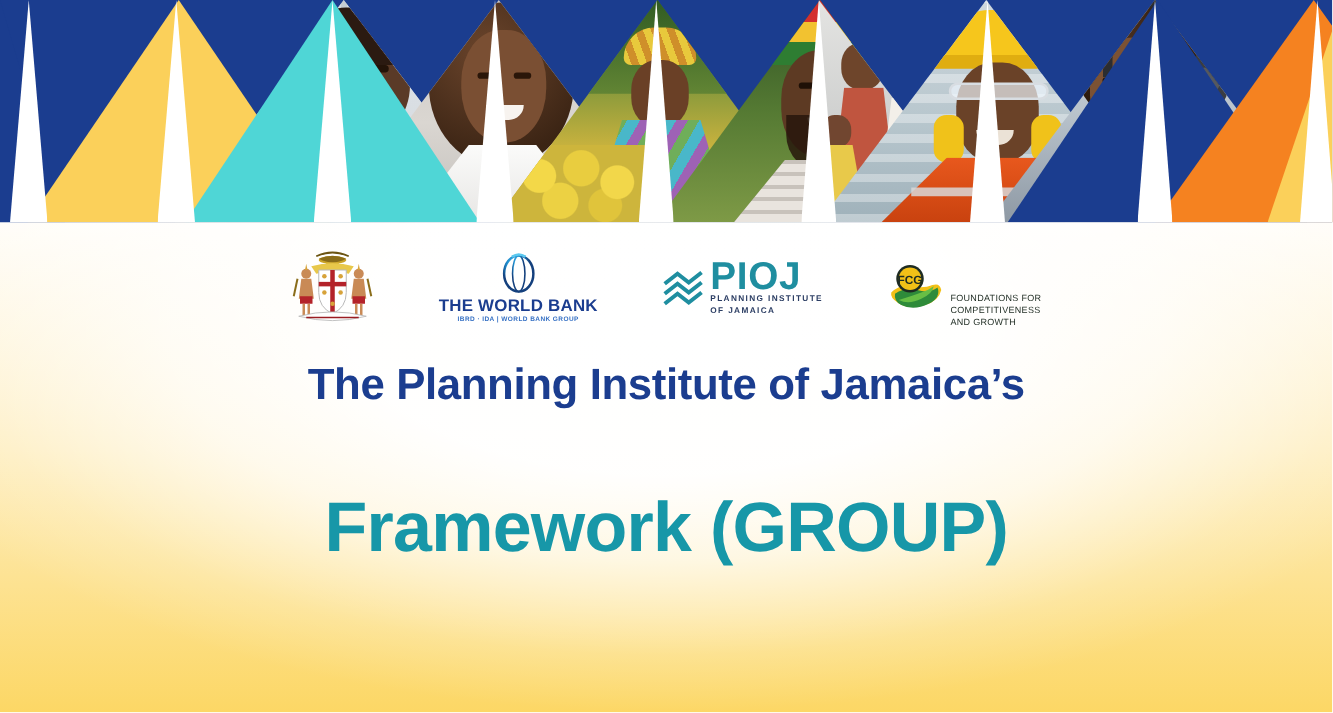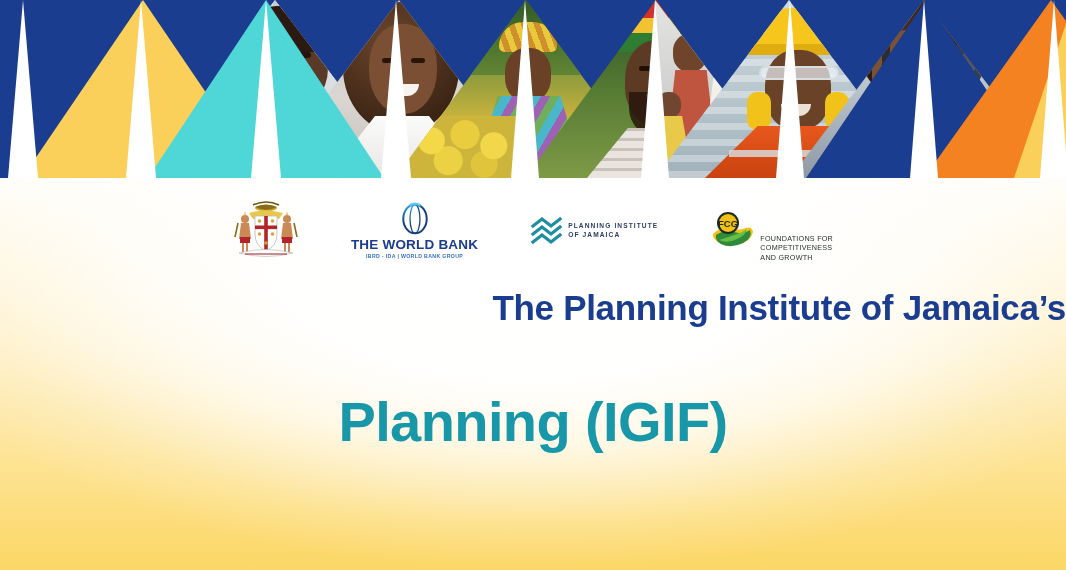--- a/index.html
+++ b/index.html
@@ -153,21 +153,21 @@
     text-transform: uppercase;
     margin-top: 36px;
   }
 
   
   .subtitle {
     position: absolute;
     left: 0;
     top: 108px;
     width: 1066px;
-    text-align: right;
+    text-align: center;
     color: #1B3D8F;
     font-family: "Liberation Sans", sans-serif;
     font-weight: bold;
     font-size: 35px;
     line-height: 1.23;
     letter-spacing: -0.3px;
   }
   .subtitle .ln { display: block; }
 
   .title {
@@ -431,20 +431,21 @@
 
       <div class="logo pioj">
         <svg class="pioj-mark" viewBox="0 0 34 34">
           <g stroke="#1F8EA0" stroke-width="3.2" fill="none" stroke-linecap="square">
             <polyline points="3,13 12,6 21,13 30,6"></polyline>
             <polyline points="3,21 12,14 21,21 30,14"></polyline>
             <polyline points="3,29 12,22 21,29 30,22"></polyline>
           </g>
         </svg>
         <div class="pioj-text">
+          <div class="pioj-word">PIOJ</div>
           <div class="pioj-sub">
             <span>PLANNING INSTITUTE</span><br>
             <span>OF JAMAICA</span>
           </div>
         </div>
       </div>
 
       <div class="logo fcg">
         <svg class="fcg-mark" viewBox="0 0 44 40">
           <path d="M3 24 q7 -7 16 -5 q10 2 17 -1 q6 -2 7 4 q-2 9 -13 12 q-14 4 -22 -2 q-6 -4 -5 -8z" fill="#F2C017"></path>
@@ -460,17 +461,17 @@
           <div>AND GROWTH</div>
         </div>
       </div>
     </div>
 
     <div class="subtitle">
       <span class="ln">The Planning Institute of Jamaica’s</span>
     </div>
 
     <div class="title">
-      <span class="ln">Planning (IGIF)</span>
+      <span class="ln">Framework (GROUP)</span>
     </div>
 
   </div>
 </div>
 
 </body></html>

